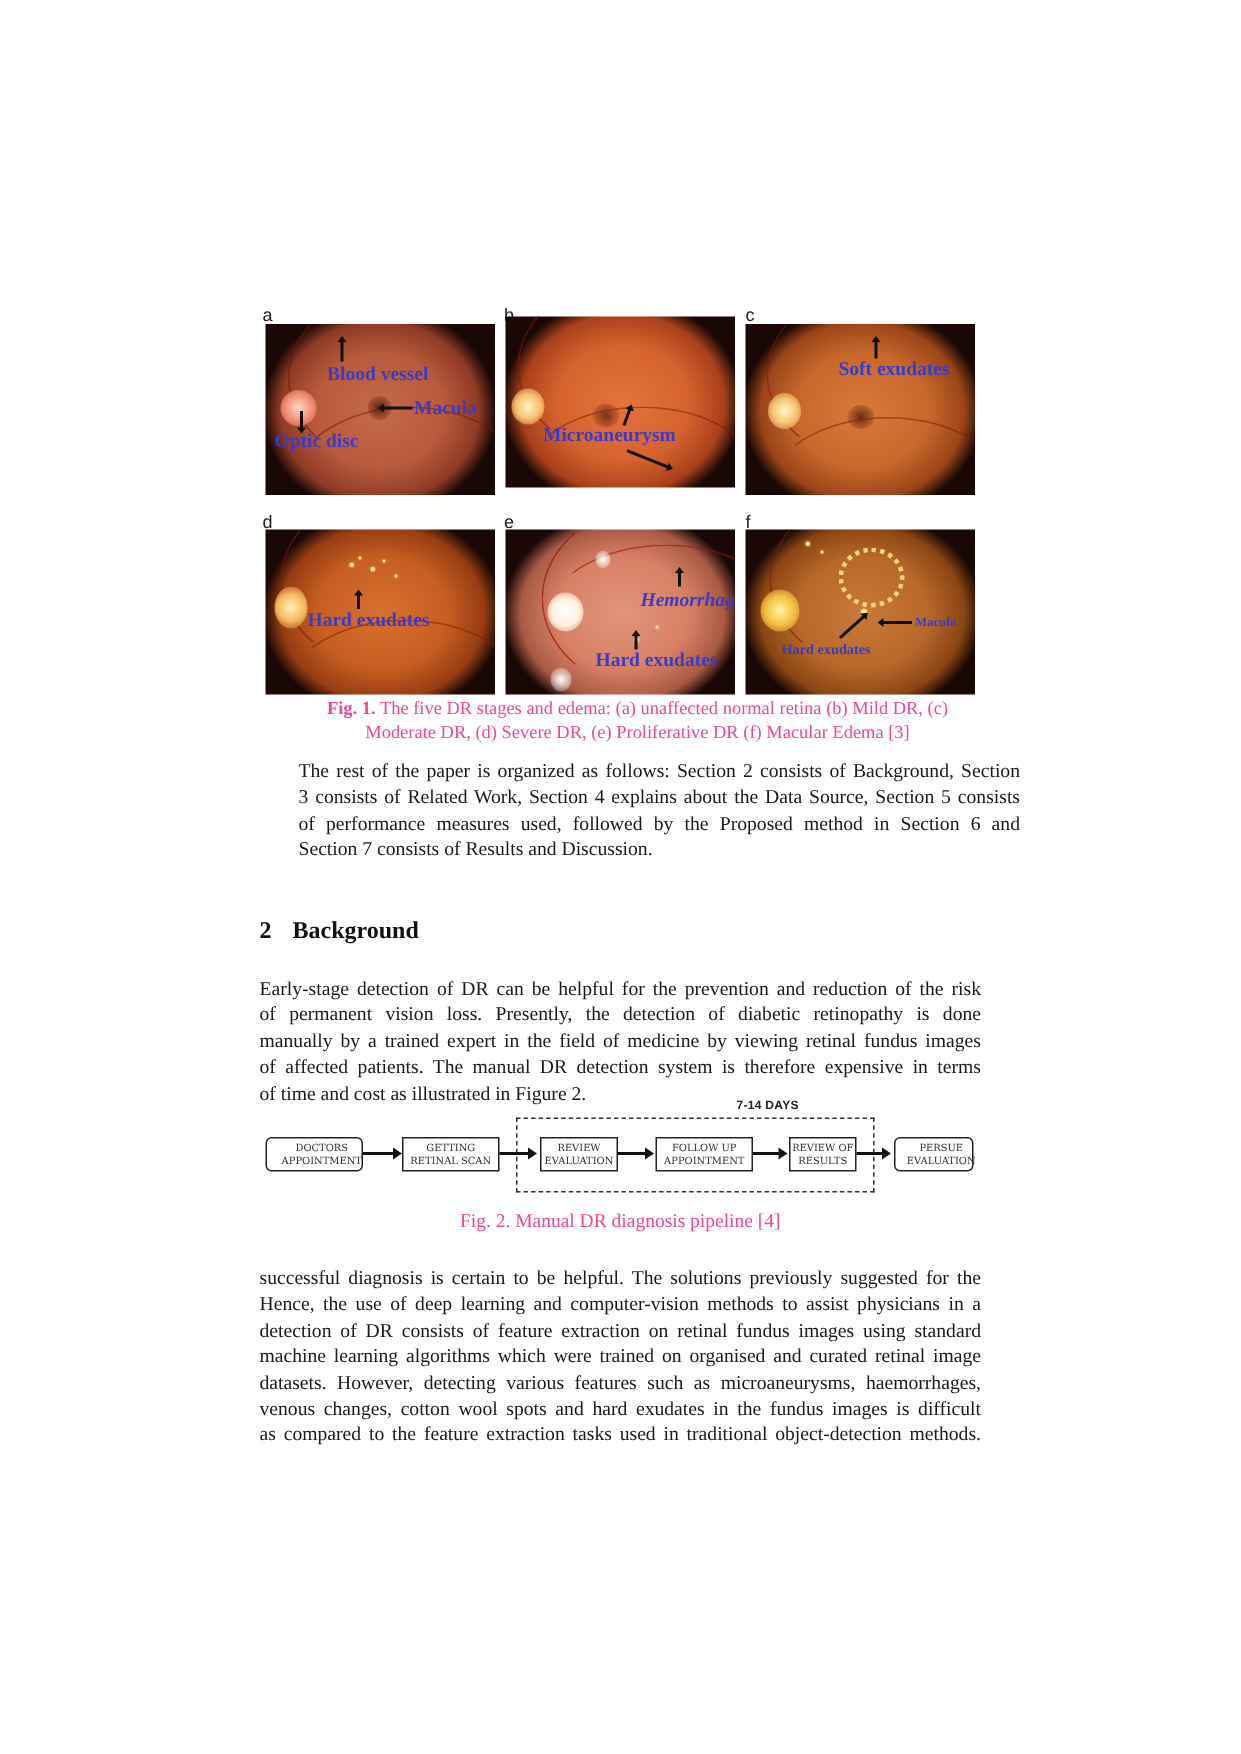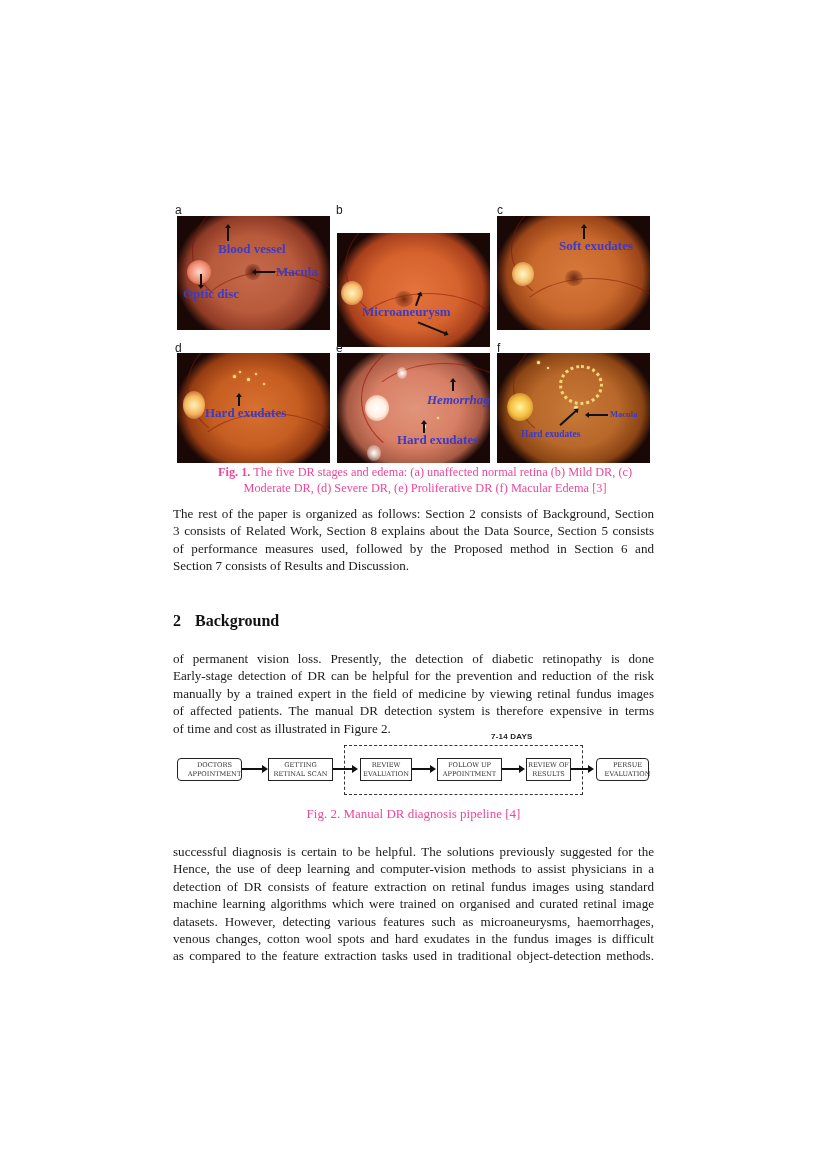--- a/index.html
+++ b/index.html
@@ -61,21 +61,21 @@
     <div class="mac" style="left:68px; top:48px; width:16px; height:16px; background: radial-gradient(circle, #5a2010 0%, rgba(120,40,20,0.4) 60%, rgba(0,0,0,0) 100%);"></div>
     <div class="arrow-v" style="left:50px; top:11px; height:14px;"></div>
     <span class="lbl" style="left:41px; top:28px;">Blood vessel</span>
     <div class="arrow-h" style="left:78px; top:55px; width:20px;"></div>
     <span class="lbl" style="left:99px; top:51px;">Macula</span>
     <div class="arrow-v down" style="left:23px; top:58px; height:12px;"></div>
     <span class="lbl" style="left:6px; top:73px;">Optic disc</span>
   </div>
 
   <span class="panel-letter" style="left:336px; top:204px;">b</span>
-  <div class="fundus" style="left:337px; top:233px; width:153px; height:114px;
+  <div class="fundus" style="left:337px; top:211px; width:153px; height:114px;
               background: radial-gradient(ellipse 80px 70px at 78px 58px, #e4733e 0%, #d6632e 55%, #a8401c 85%, #1a0806 100%);">
     <div class="vessel" style="left:8px; top:-30px; width:170px; height:125px; border-color:transparent transparent transparent rgba(130,25,10,0.6);"></div>
     <div class="vessel" style="left:10px; top:60px; width:160px; height:100px; border-color:rgba(130,25,10,0.55) transparent transparent transparent;"></div>
     <div class="od" style="left:4px; top:48px; width:22px; height:24px; background: radial-gradient(circle, #fff6c0 0%, #f7c070 50%, rgba(220,120,60,0) 100%);"></div>
     <div class="mac" style="left:58px; top:58px; width:18px; height:16px; background: radial-gradient(circle, #7a3014 0%, rgba(130,50,20,0.3) 65%, rgba(0,0,0,0) 100%);"></div>
     <div class="arrow-v" style="left:80px; top:61px; height:12px; transform: rotate(20deg);"></div>
     <span class="lbl" style="left:25px; top:74px;">Microaneurysm</span>
     <div class="arrow-h" style="left:80px; top:94px; width:30px; transform: rotate(22deg) scaleX(-1);"></div>
   </div>
 
@@ -135,34 +135,34 @@
     <span class="lbl" style="left:113px; top:57px; font-size:8.5px;">Macula</span>
     <span class="lbl" style="left:24px; top:77px; font-size:9.5px;">Hard exudates</span>
   </div>
 
   <div class="caption" style="left:190px; top:464px; width:470px;">
     <div><b>Fig. 1.</b><span> The five DR stages and edema: (a) unaffected normal retina (b) Mild DR, (c)</span></div>
     <div>Moderate DR, (d) Severe DR, (e) Proliferative DR (f) Macular Edema [3]</div>
   </div>
 </div>
 
-<div class="para" style="top:505px;">
+<div class="para" style="top:505px;margin-left:26px;">
   <span class="line">The rest of the paper is organized as follows: Section 2 consists of Background, Section</span>
-  <span class="line">3 consists of Related Work, Section 8 explains about the Data Source, Section 5 consists</span>
+  <span class="line">3 consists of Related Work, Section 4 explains about the Data Source, Section 5 consists</span>
   <span class="line">of performance measures used, followed by the Proposed method in Section 6 and</span>
   <span class="line last">Section 7 consists of Results and Discussion.</span>
 </div>
 
 <div class="heading">
   <span class="num">2</span><span>Background</span>
 </div>
 
 <div class="para" style="top:650px;">
+  <span class="line">Early-stage detection of DR can be helpful for the prevention and reduction of the risk</span>
   <span class="line">of permanent vision loss. Presently, the detection of diabetic retinopathy is done</span>
-  <span class="line">Early-stage detection of DR can be helpful for the prevention and reduction of the risk</span>
   <span class="line">manually by a trained expert in the field of medicine by viewing retinal fundus images</span>
   <span class="line">of affected patients. The manual DR detection system is therefore expensive in terms</span>
   <span class="line last">of time and cost as illustrated in Figure 2.</span>
 </div>
 
 <div>
   <span class="days" style="left:447px; top:732px;margin-left:44px;">7-14 DAYS</span>
   <div class="dash-box" style="left:344px; top:745px; width:237px; height:48px;"></div>
 
   <div class="pbox round" style="left:177px; top:758px; width:65px; height:23px;">

